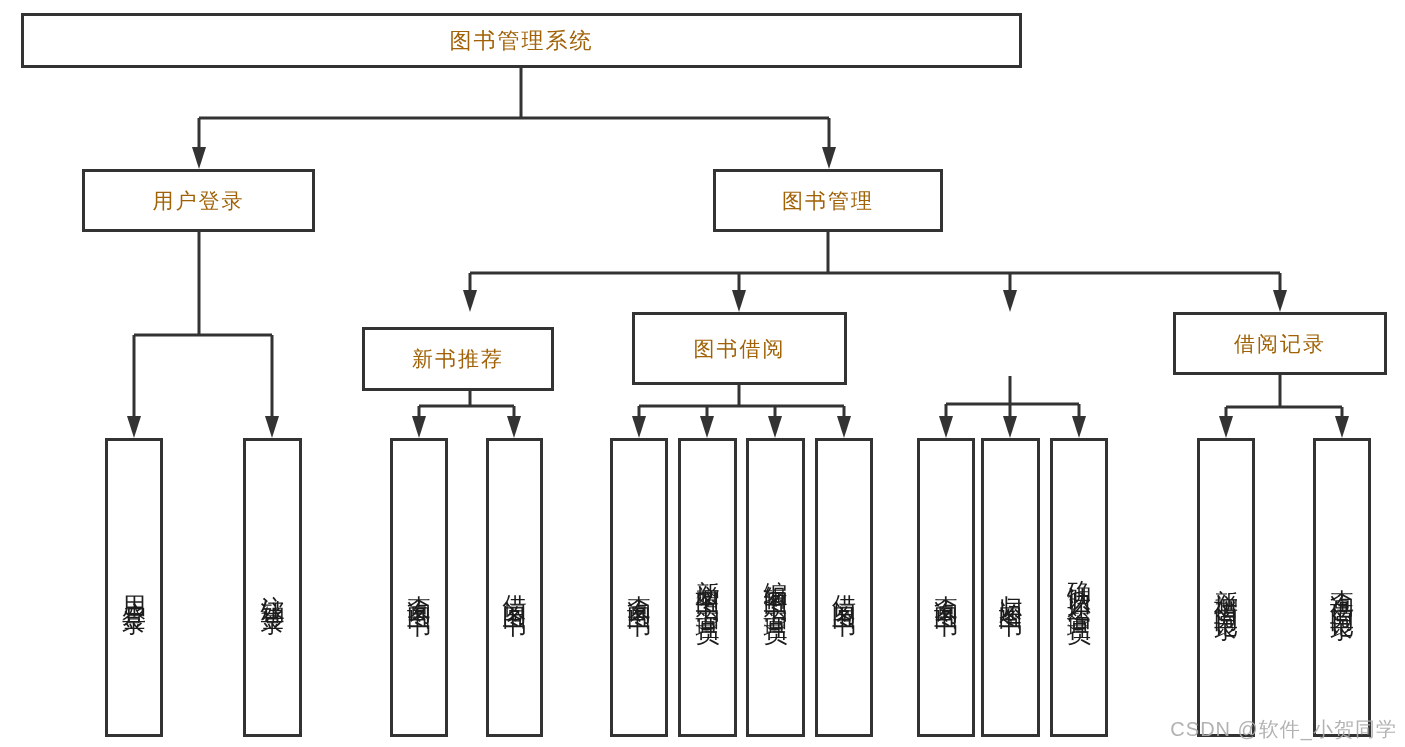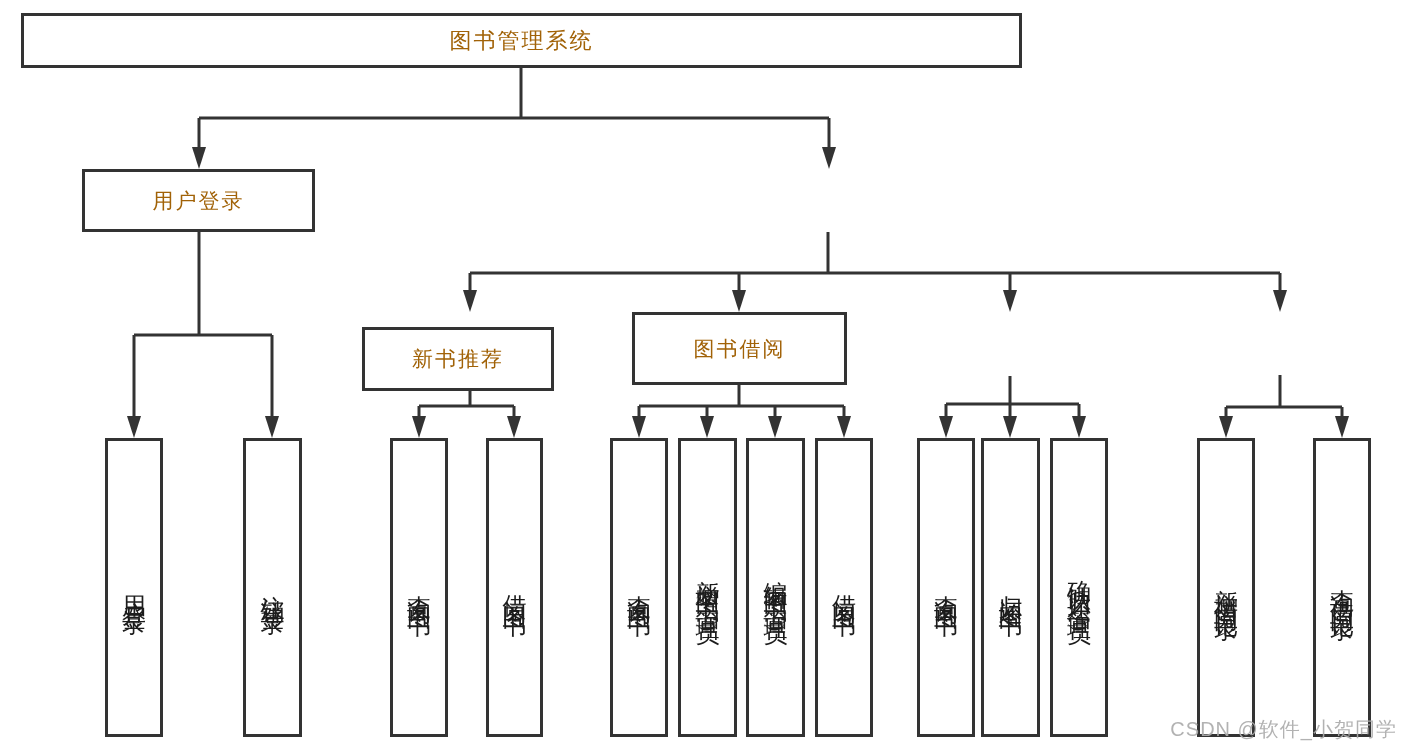--- a/index.html
+++ b/index.html
@@ -112,26 +112,32 @@
     </g>
   </svg>
 
   <div class="hnode root" style="left:21px;top:13px;width:1001px;height:55px">
     <span class="hlabel">图书管理系统</span>
   </div>
 
   <div class="hnode" style="left:82px;top:169px;width:233px;height:63px">
     <span class="hlabel">用户登录</span>
   </div>
+  <div class="hnode" style="left:713px;top:169px;width:230px;height:63px">
+    <span class="hlabel">图书管理</span>
+  </div>
 
   <div class="hnode" style="left:362px;top:327px;width:192px;height:64px">
     <span class="hlabel">新书推荐</span>
   </div>
   <div class="hnode" style="left:632px;top:312px;width:215px;height:73px">
     <span class="hlabel">图书借阅</span>
+  </div>
+  <div class="hnode" style="left:1173px;top:312px;width:214px;height:63px">
+    <span class="hlabel">借阅记录</span>
   </div>
 
   <div class="vnode" style="left:105px;top:438px;width:58px;height:299px">
     <span class="vlabel">用户登录</span>
   </div>
   <div class="vnode" style="left:243px;top:438px;width:59px;height:299px">
     <span class="vlabel">注销登录</span>
   </div>
 
   <div class="vnode" style="left:390px;top:438px;width:58px;height:299px">

